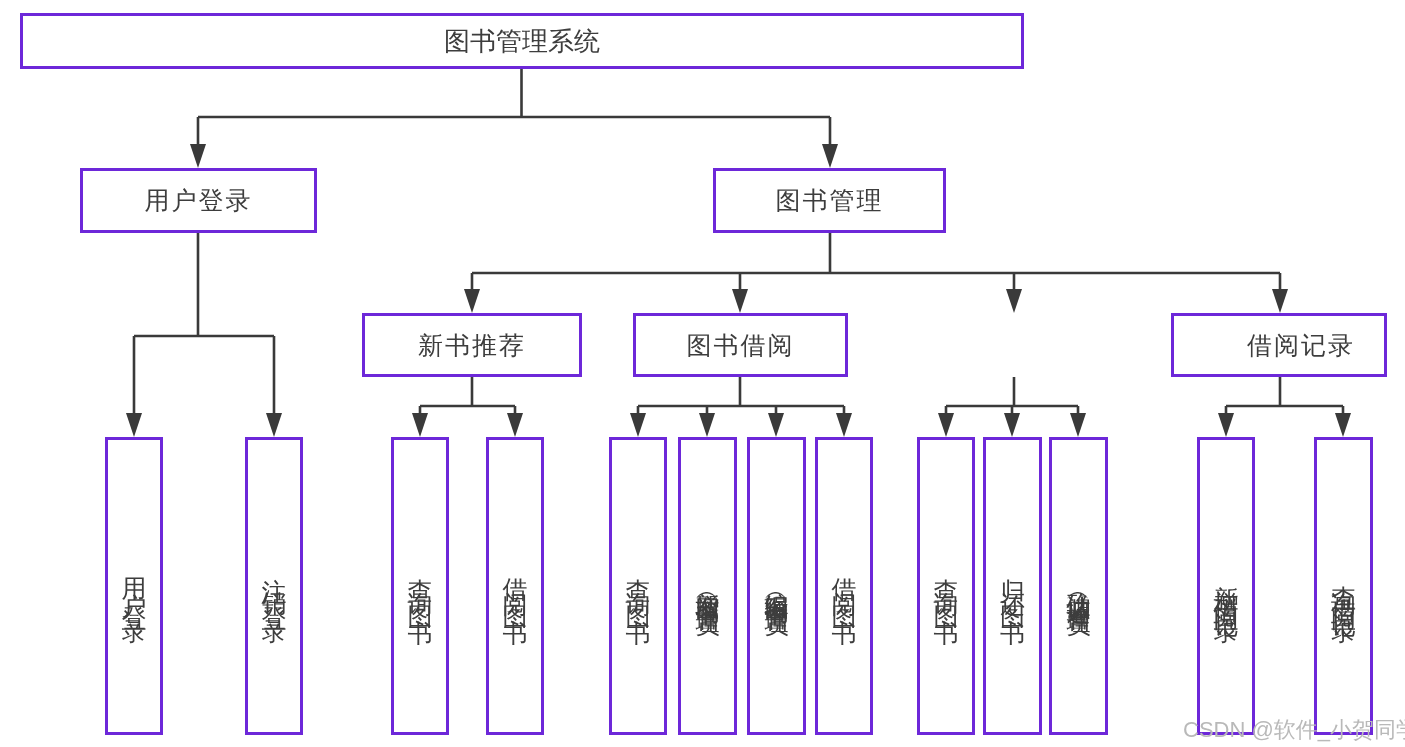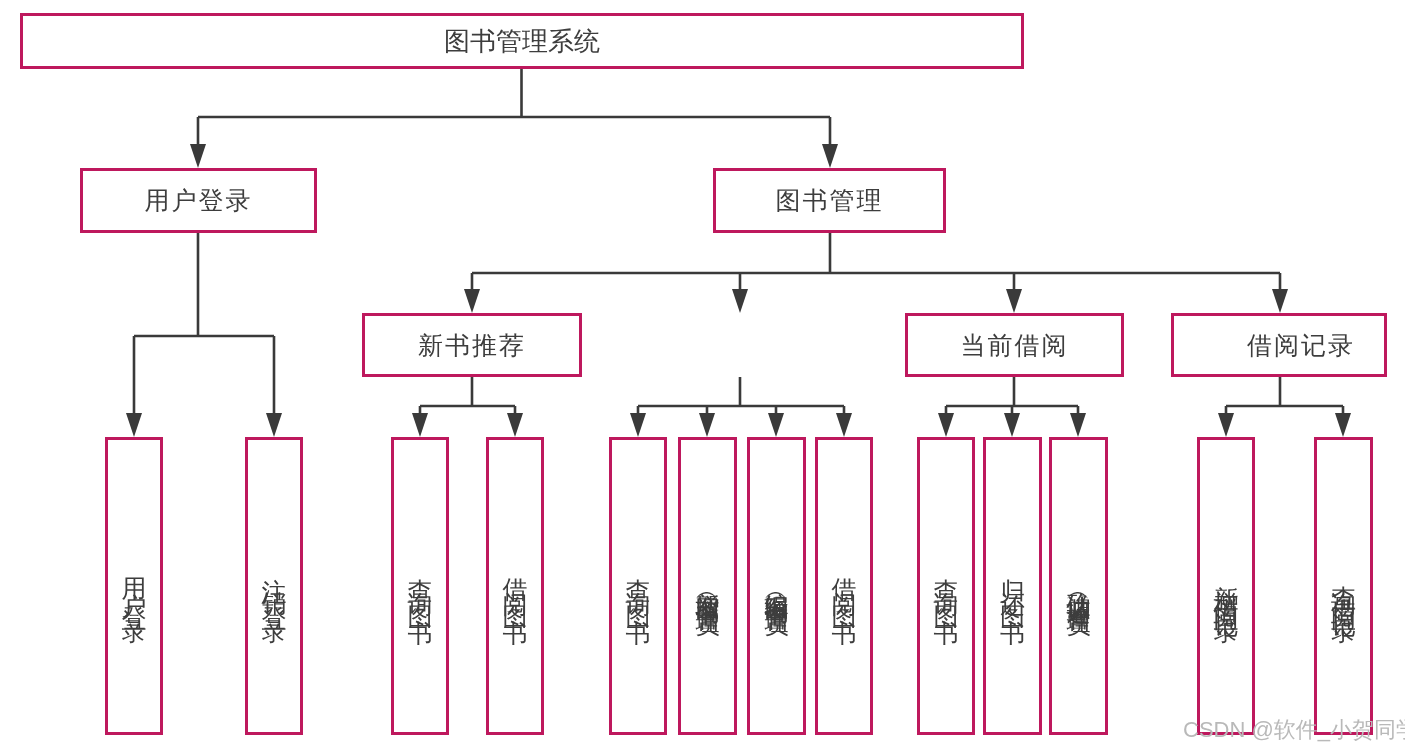--- a/index.html
+++ b/index.html
@@ -11,21 +11,21 @@
   #canvas {
     position: relative;
     width: 1405px;
     height: 747px;
     background: #ffffff;
     overflow: hidden;
   }
   .node {
     position: absolute;
     box-sizing: border-box;
-    border: 3px solid #be185d;
+    border: 3px solid #6d28d9;
     background: #ffffff;
     display: flex;
     align-items: center;
     justify-content: center;
     color: #3d3d3d;
   }
   .h-node { font-size: 25px; letter-spacing: 2px; }
   .root-node { font-size: 26px; }
   .leaf-node { font-size: 25px; }
   .leaf-node .vtext {
@@ -105,22 +105,22 @@
   <div class="node h-node" style="left:80px; top:168px; width:237px; height:65px;">
     <span>用户登录</span>
   </div>
   <div class="node h-node" style="left:713px; top:168px; width:233px; height:65px;">
     <span>图书管理</span>
   </div>
 
   <div class="node h-node" style="left:362px; top:313px; width:220px; height:64px;">
     <span>新书推荐</span>
   </div>
-  <div class="node h-node" style="left:905px; top:313px; width:219px; height:64px;">
-    <span>当前借阅</span>
+  <div class="node h-node" style="left:633px; top:313px; width:215px; height:64px;">
+    <span>图书借阅</span>
   </div>
   <div class="node h-node" style="left:1171px; top:313px; width:216px; height:64px;padding-left:44px;">
     <span>借阅记录</span>
   </div>
 
   <div class="node leaf-node" style="left:105px; top:437px; width:58px; height:298px;">
     <span class="vtext ls-4">用户登录</span>
   </div>
   <div class="node leaf-node" style="left:245px; top:437px; width:58px; height:298px;">
     <span class="vtext ls-4">注销登录</span>

